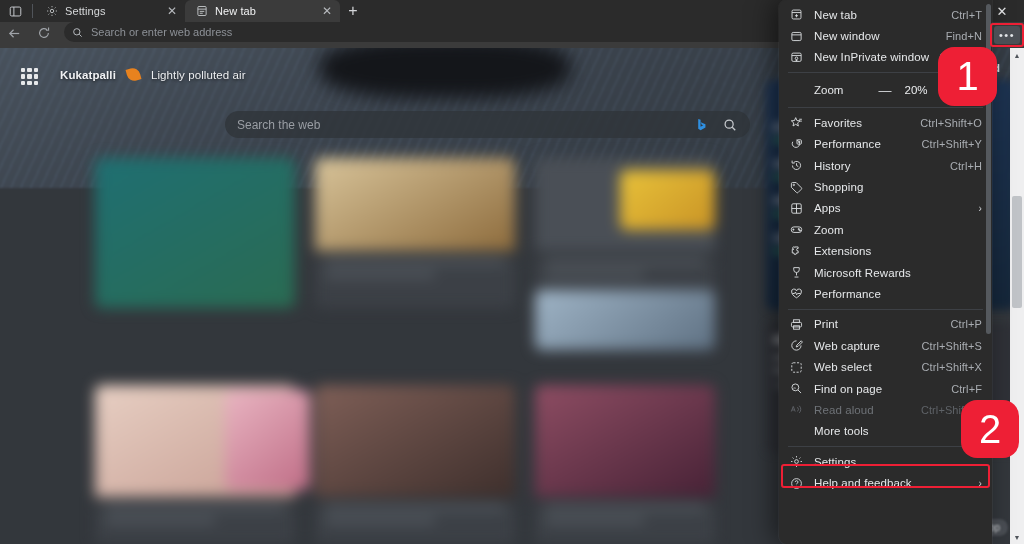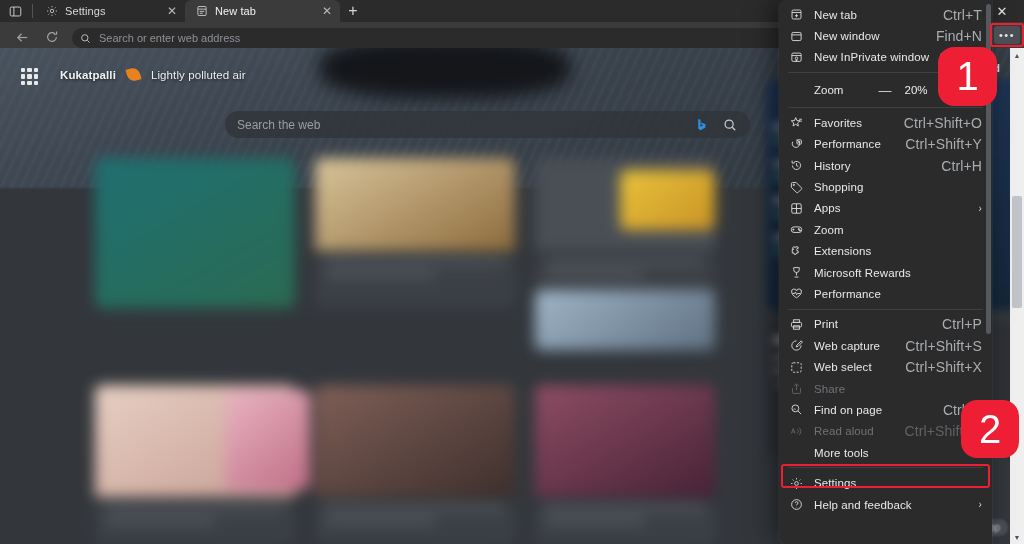--- a/index.html
+++ b/index.html
@@ -32,21 +32,21 @@
   .tab.active { background:#3b3b3b; width:155px; color:#f1f2f3; }
   .tab-ico { width:13px; height:13px; flex:0 0 13px; display:flex; align-items:center; justify-content:center; color:#c6c9cc;}
   .tab-label { flex:1; white-space:nowrap; overflow:hidden; text-overflow:ellipsis; font-size:11px; letter-spacing:.1px;}
   .tab-close { width:14px; height:14px; display:flex; align-items:center; justify-content:center; color:#b6b9bd; font-size:12px; line-height:1;}
   .newtab-btn { width:26px; height:22px; display:flex; align-items:center; justify-content:center; color:#d4d6d9; font-size:16px; }
   .win-close { position:absolute; right:0; top:0; width:44px; height:22px;
     display:flex; align-items:center; justify-content:center; color:#e7e8ea; font-size:13px; z-index:3;}
 
   .toolbar {
     position:absolute; left:0; top:22px; width:1024px; height:26px;
-    background:#3b3b3b; display:flex; align-items:flex-end; padding:0 8px; gap:2px;
+    background:#3b3b3b; display:flex; align-items:flex-start; padding:0 0; gap:2px;
   }
   .tb-btn { width:28px; height:22px; display:flex; align-items:center; justify-content:center; color:#9fa3a8; }
   .omnibox {
     flex:1; height:20px; background:#2b2b2b; border-radius:11px;
     display:flex; align-items:center; padding:0 8px; gap:8px; margin:0 4px; position:relative;
   }
   .omni-ph { font-size:11px; color:#8d9197; flex:1; }
   .omni-right { display:flex; align-items:center; gap:4px; }
 
   
@@ -106,21 +106,21 @@
     background:#2b2b2b; border-radius:8px 0 0 8px; z-index:6;
     box-shadow: 0 0 0 1px rgba(255,255,255,.045), -6px 0 26px rgba(0,0,0,.5);
     padding-top:4px; overflow:hidden;
   }
   .mi {
     position:relative; height:21.4px; display:flex; align-items:center;
     padding:0 10px 0 10px; gap:10px; color:#e6e8ea; font-size:11.5px; letter-spacing:.1px;
   }
   .mi .ico { width:15px; flex:0 0 15px; display:flex; align-items:center; justify-content:center; color:#d6d9dc; }
   .mi .lbl { flex:1; white-space:nowrap; }
-  .mi .acc { color:#a9adb2; font-size:14px; white-space:nowrap; }
+  .mi .acc { color:#a9adb2; font-size:11px; white-space:nowrap; }
   .mi .chev { color:#cfd2d6; font-size:10px; margin-left:6px; }
   .mi.disabled { color:#6e7277; }
   .mi.disabled .ico, .mi.disabled .acc { color:#5e6267; }
   .mi.noicon { padding-left:35px; }
   .msep { height:1px; background:#3d4045; margin:4px 9px; }
 
   .zoomrow { height:26px; display:flex; align-items:center; padding:0 12px 0 35px; color:#e6e8ea; font-size:11.5px;}
   .zoomrow .zlbl { flex:1; }
   .zoomrow .zminus { width:22px; text-align:center; color:#dadde0; font-size:13px;}
   .zoomrow .zval { width:40px; text-align:center; font-size:11.5px; color:#eceef0;}
@@ -541,31 +541,20 @@
     <div class="mi">
       <span class="ico">
         <svg width="13" height="13" viewBox="0 0 16 16" fill="none" stroke="currentColor" stroke-width="1.15" stroke-dasharray="2.6 1.8">
           <rect x="2.2" y="2.2" width="11.6" height="11.6" rx="2"></rect>
         </svg>
       </span>
       <span class="lbl">Web select</span>
       <span class="acc">Ctrl+Shift+X</span>
     </div>
 
-    <div class="mi disabled">
-      <span class="ico">
-        <svg width="13" height="13" viewBox="0 0 16 16" fill="none" stroke="currentColor" stroke-width="1.15">
-          <path d="M3 7.6v5.4a1 1 0 0 0 1 1h8a1 1 0 0 0 1-1V7.6"></path>
-            <line x1="8" y1="10" x2="8" y2="2.2"></line>
-            <polyline points="5.2,5 8,2.2 10.8,5"></polyline>
-        </svg>
-      </span>
-      <span class="lbl">Share</span>
-      <span class="acc"></span>
-    </div>
 
     <div class="mi">
       <span class="ico">
         <svg width="13" height="13" viewBox="0 0 16 16" fill="none" stroke="currentColor" stroke-width="1.15">
           <circle cx="6.6" cy="6.6" r="4.2"></circle>
             <line x1="9.8" y1="9.8" x2="13.6" y2="13.6"></line>
             <text x="4.4" y="8.3" font-size="4.6" fill="currentColor" stroke="none">a</text>
         </svg>
       </span>
       <span class="lbl">Find on page</span>

